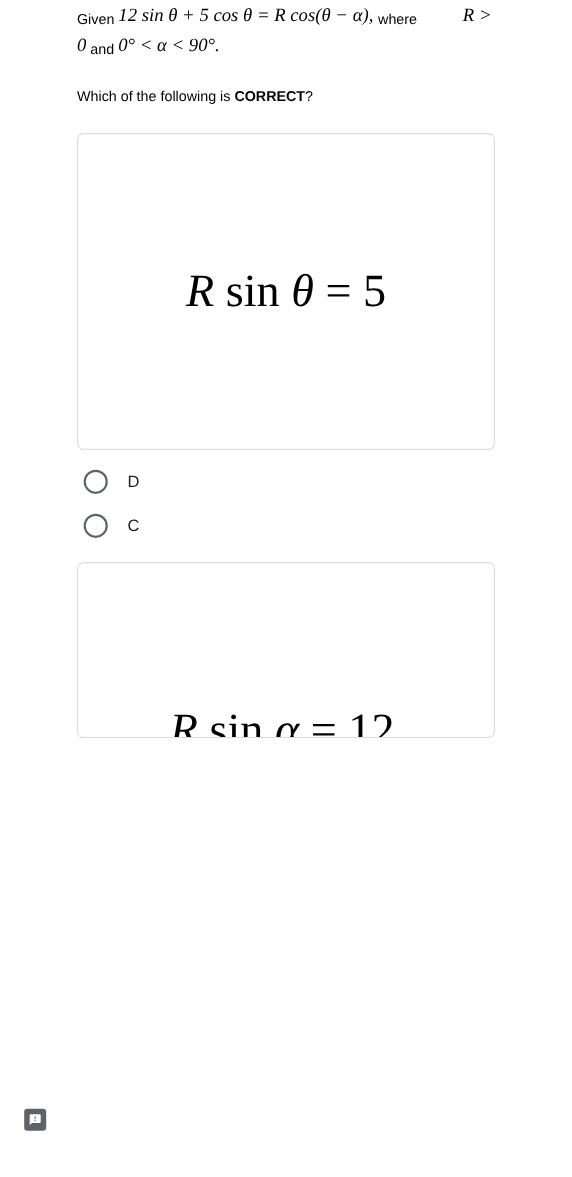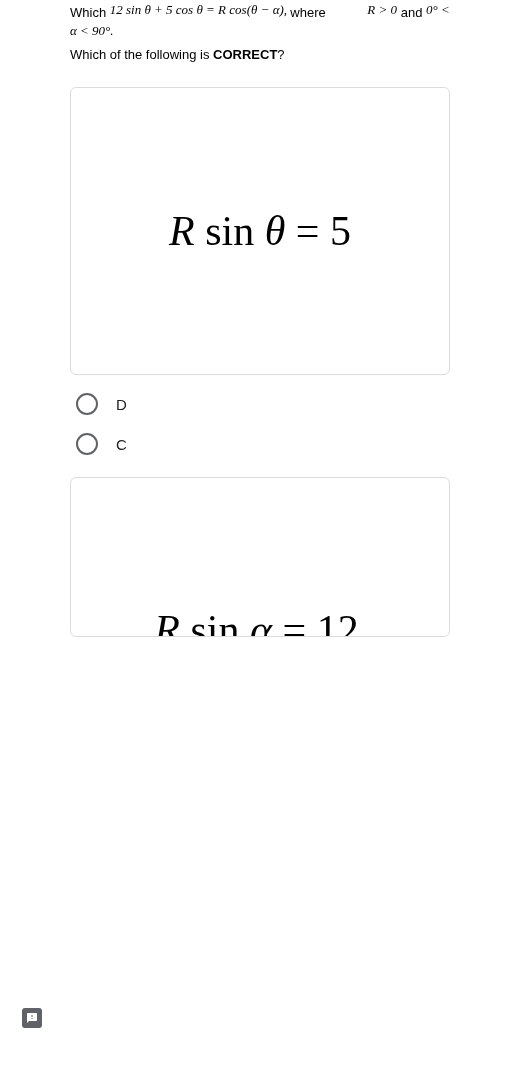--- a/index.html
+++ b/index.html
@@ -20,24 +20,24 @@
     }
     .question-header {
       font-size: 13px;
       color: #000;
       margin-top: 3px;
       line-height: 1.6;
     }
     .math-small {
       font-family: 'Times New Roman', serif;
       font-style: italic;
-      font-size: 13px;
+      font-size: 17px;
     }
     .prompt-line {
-      margin-top: 0;
+      margin-top: 21px;
       font-size: 13px;
     }
     .bold {
       font-weight: bold;
     }
     .answer-card {
       border: 1px solid #dadce0;
       border-radius: 6px;
       margin-top: 22px;
       height: 288px;
@@ -99,21 +99,21 @@
       width: 12px;
       height: 12px;
     }
   </style>
 </head>
 <body>
 
 <div class="content">
 
   <div class="question-header">
-    <span>Which</span>
+    <span>Given</span>
     <span class="math-small" style="position:relative; top:-3px;">
       12 sin <span style="font-style:italic;">θ</span> + 5 cos <span style="font-style:italic;">θ</span> = <span style="font-style:italic;">R</span> cos(<span style="font-style:italic;">θ</span> − <span style="font-style:italic;">α</span>),
     </span>
     <span>where</span>
     <span class="math-small" style="position:relative; top:-3px;margin-left:38px;"><span style="font-style:italic;">R</span> &gt; 0</span>
     <span>and</span>
     <span class="math-small" style="position:relative; top:-3px;">0° &lt; <span style="font-style:italic;">α</span> &lt; 90°.</span>
     <div class="prompt-line">
       <span>Which of the following is </span><span class="bold">CORRECT</span><span>?</span>
     </div>

